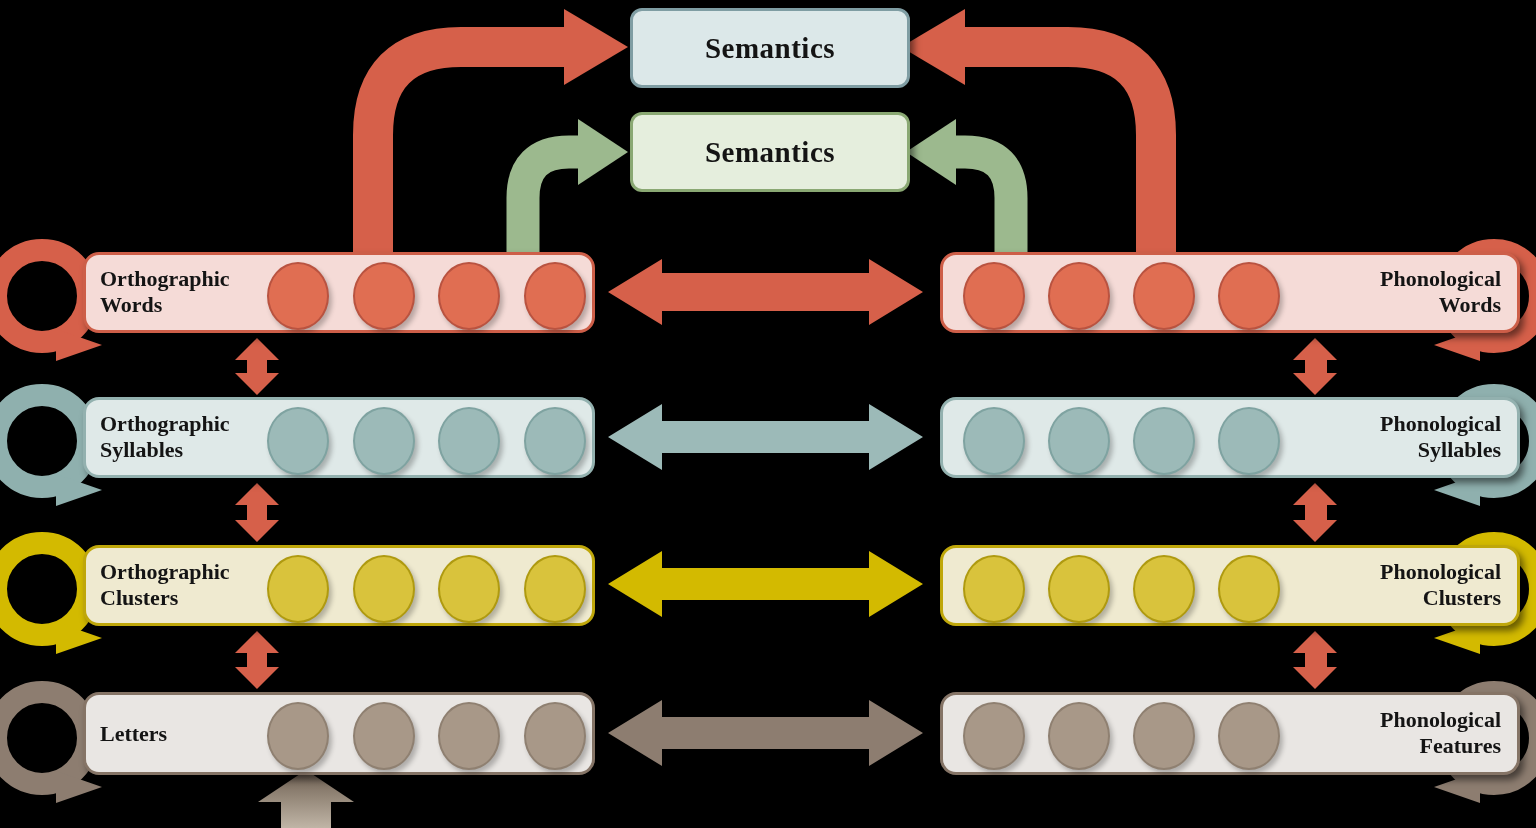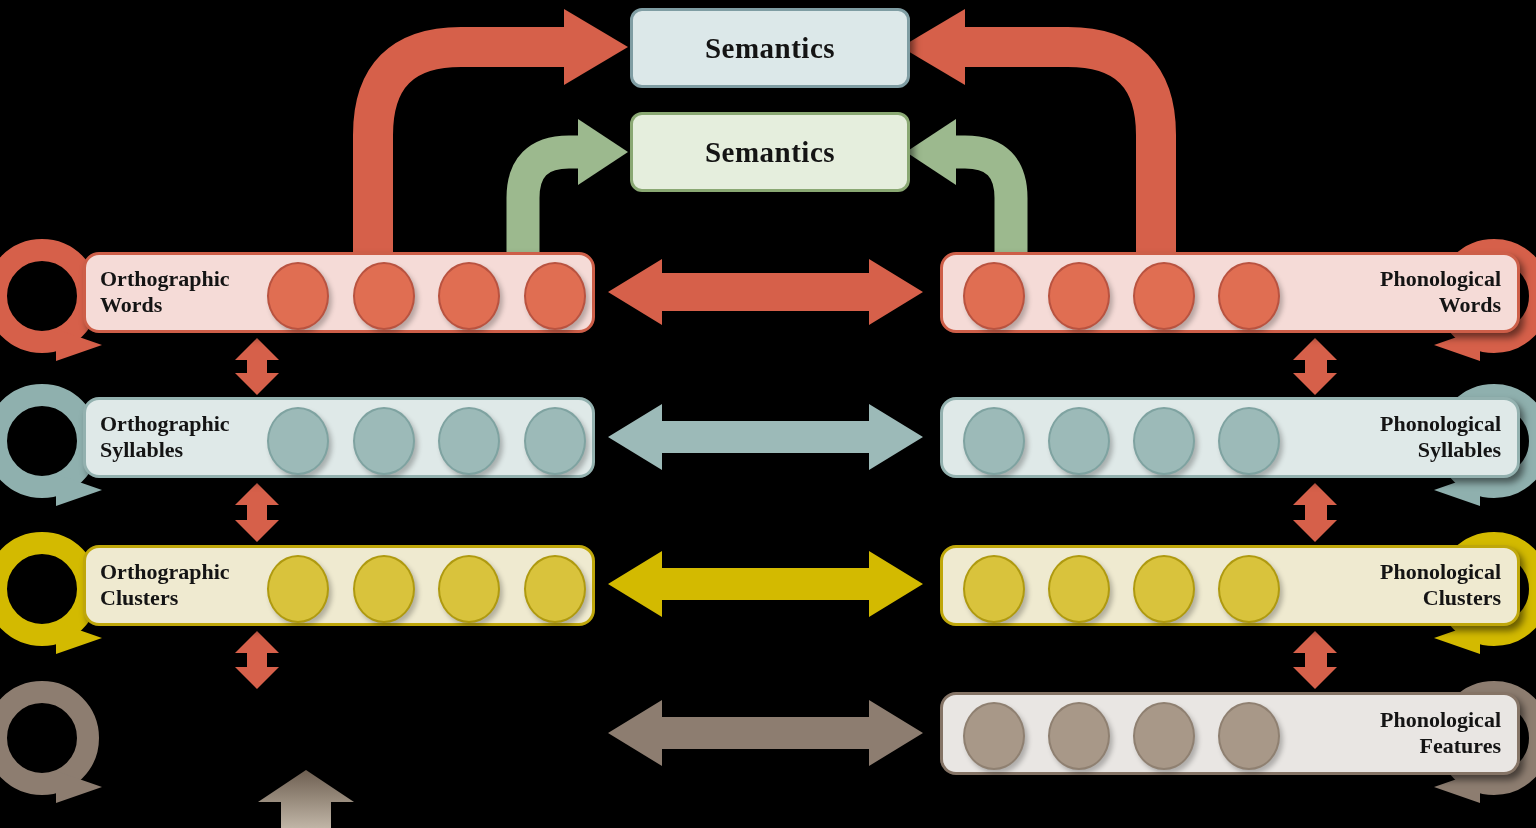--- a/index.html
+++ b/index.html
@@ -153,20 +153,27 @@
   </div>
   <div class="box rowbox right r3 row3">
     <span class="dot" style="left:20px"></span>
     <span class="dot" style="left:105px"></span>
     <span class="dot" style="left:190px"></span>
     <span class="dot" style="left:275px"></span>
     <span class="label r">Phonological
 Clusters</span>
   </div>
 
+  <div class="box rowbox left r4 row4">
+    <span class="label l">Letters</span>
+    <span class="dot" style="left:181px"></span>
+    <span class="dot" style="left:267px"></span>
+    <span class="dot" style="left:352px"></span>
+    <span class="dot" style="left:438px"></span>
+  </div>
   <div class="box rowbox right r4 row4">
     <span class="dot" style="left:20px"></span>
     <span class="dot" style="left:105px"></span>
     <span class="dot" style="left:190px"></span>
     <span class="dot" style="left:275px"></span>
     <span class="label r">Phonological
 Features</span>
   </div>
 
 </div>

